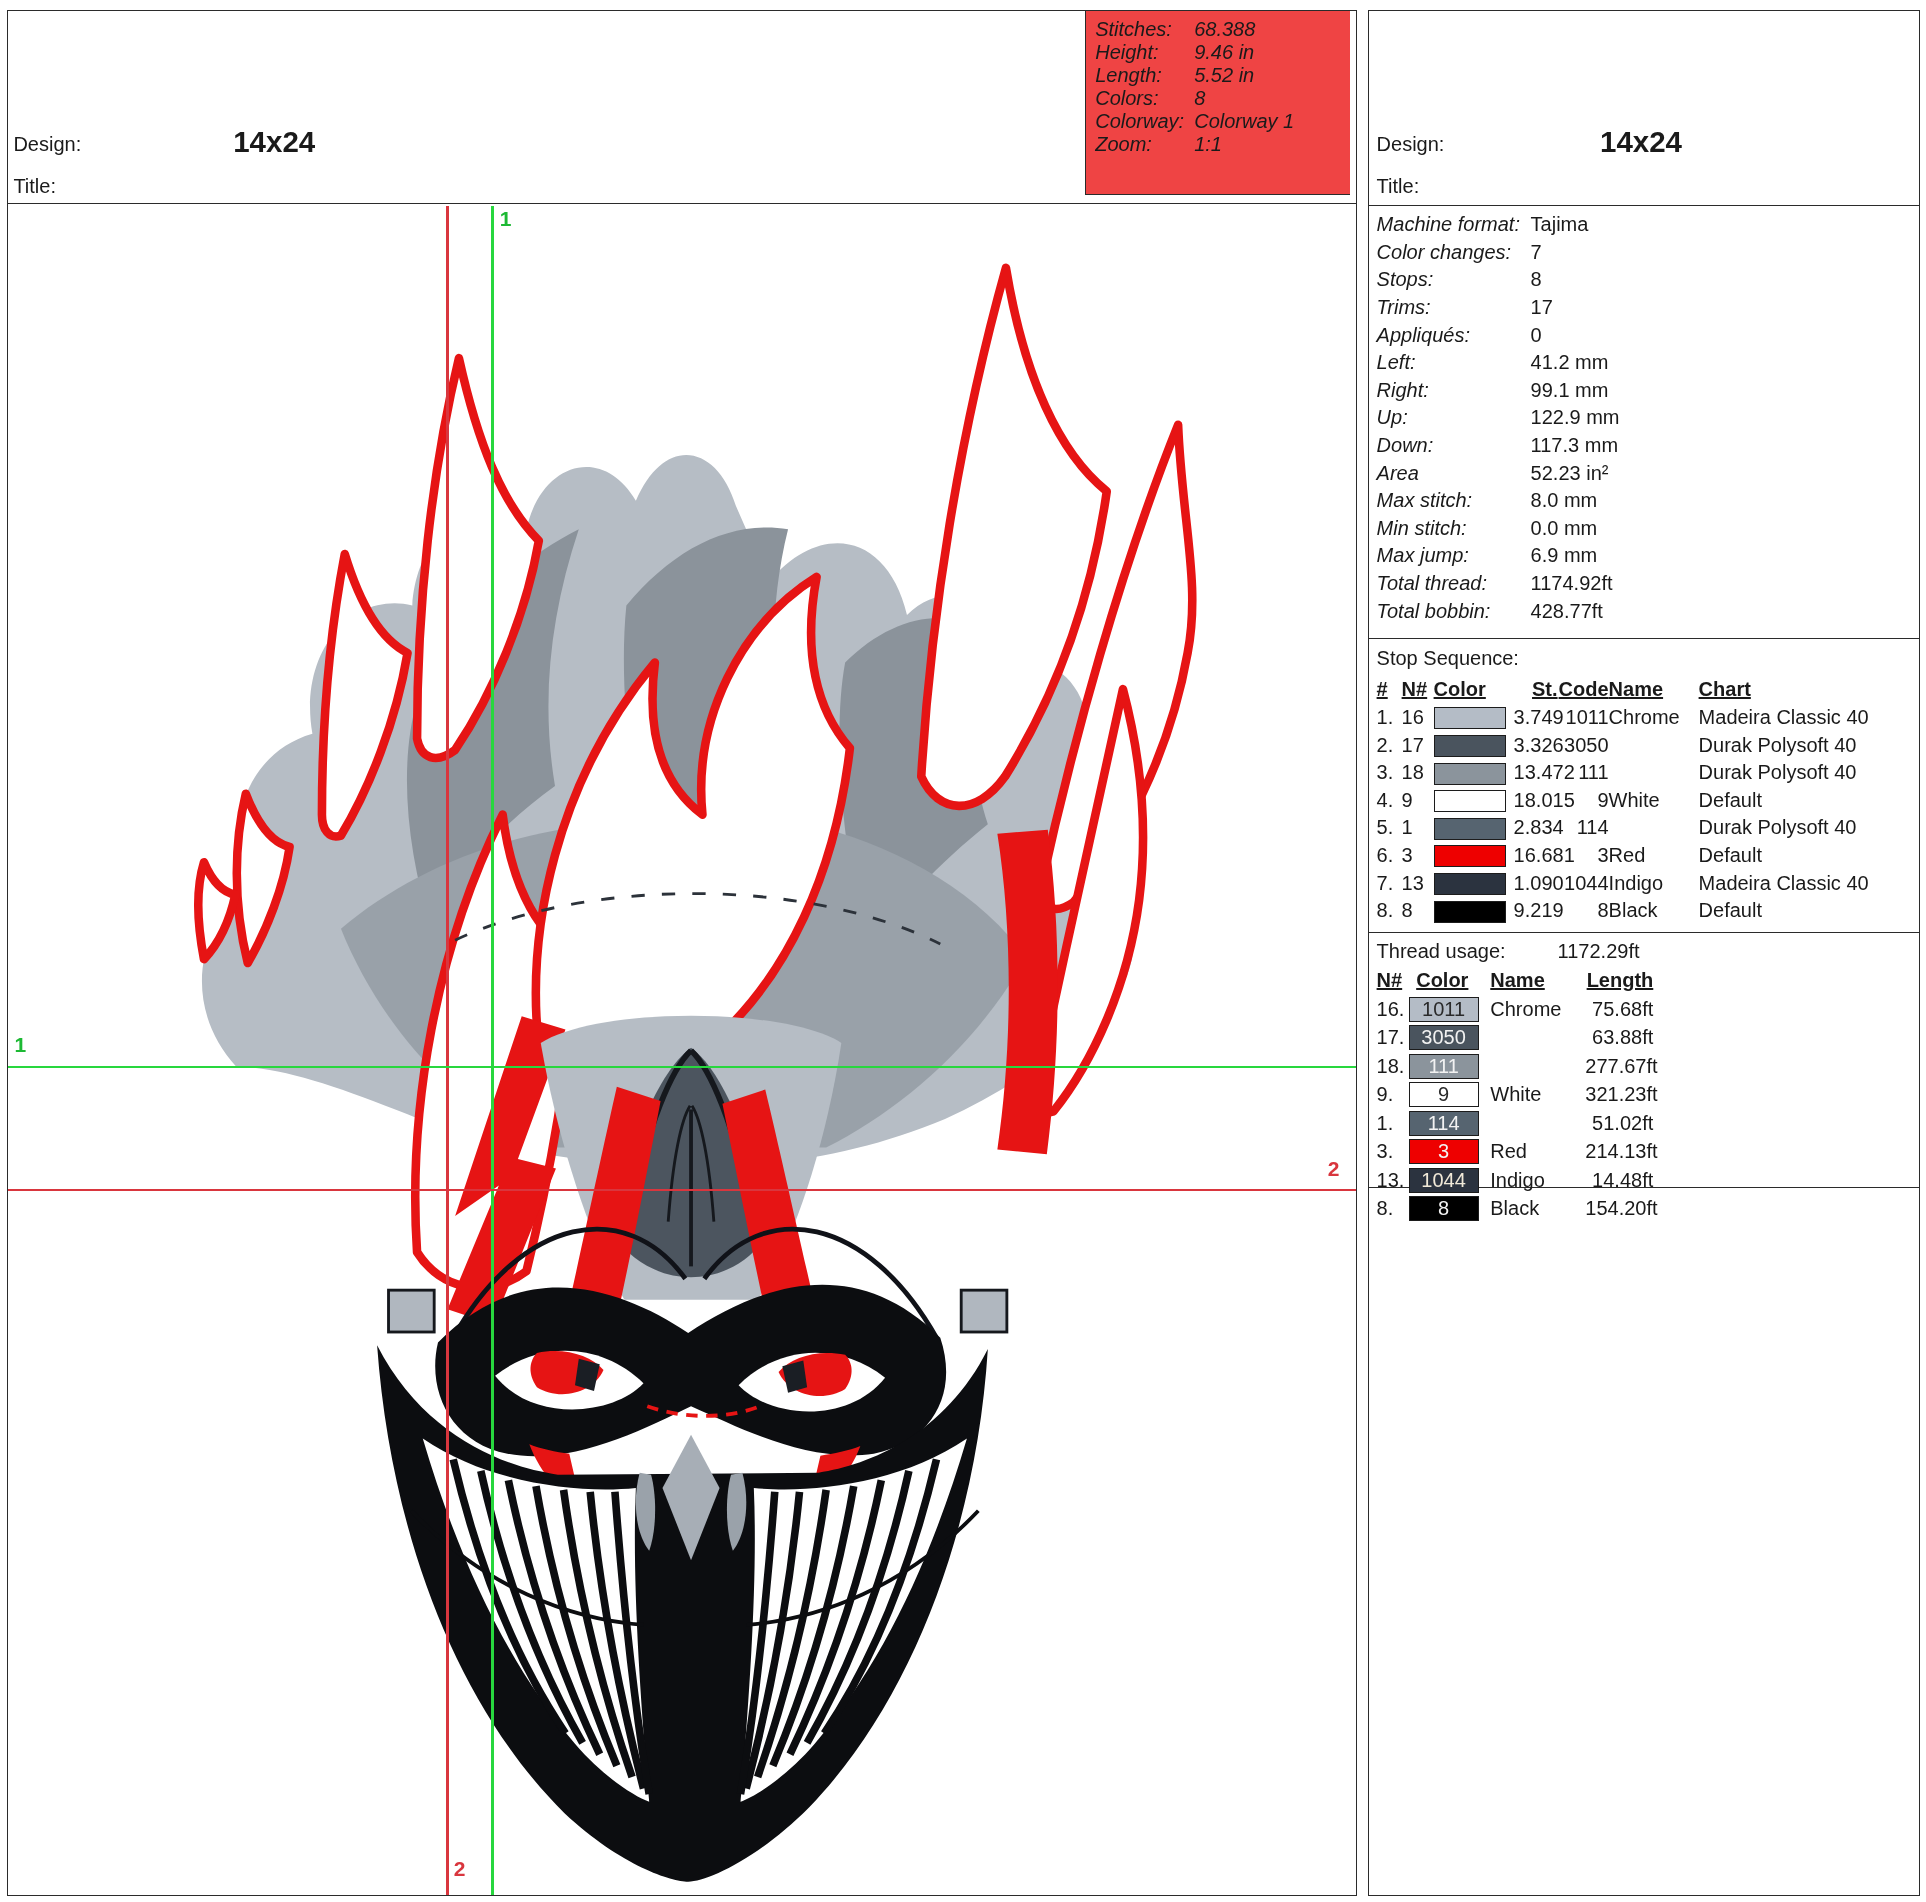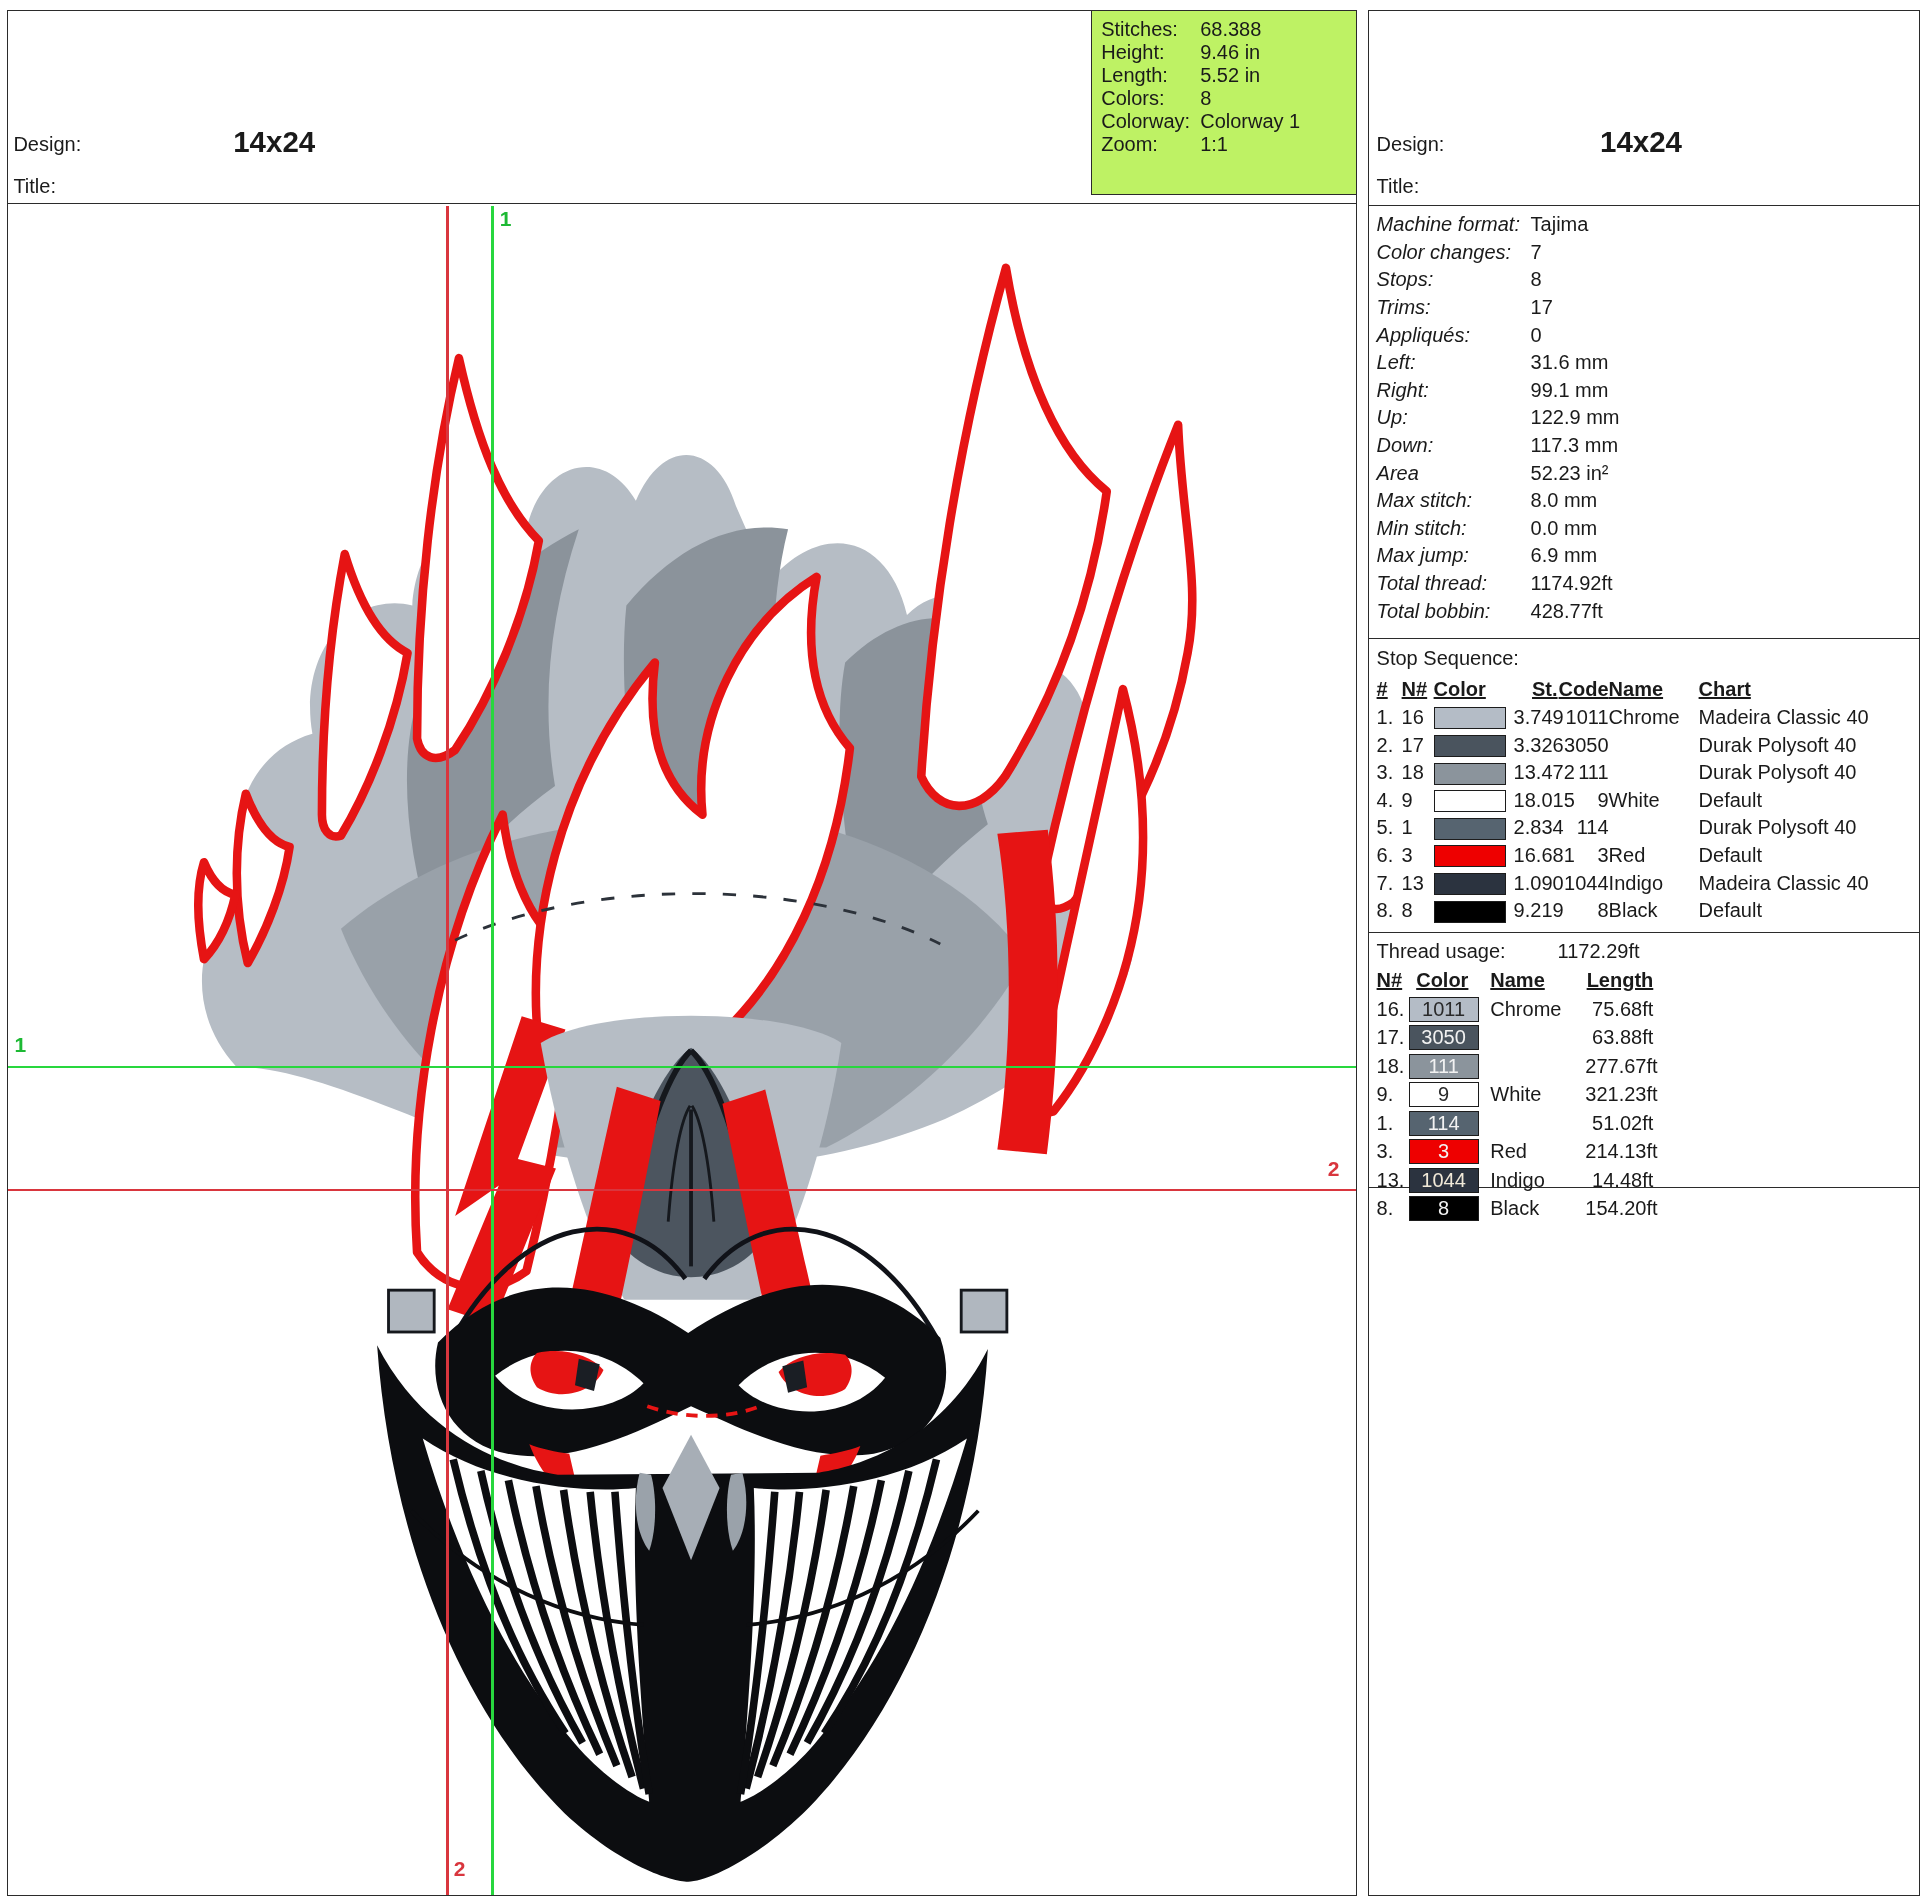--- a/index.html
+++ b/index.html
@@ -7,22 +7,22 @@
        font-family:"Liberation Sans",sans-serif;color:#1a1a1a;font-size:20px;}
   .page{position:absolute;border:1.9px solid #2b2b2b;background:#fff;box-sizing:content-box;}
   .page-left{left:6.7px;top:9.5px;width:1348px;height:1884px;}
   .page-right{left:1368px;top:9.5px;width:550px;height:1884px;}
 
   
   .pl-header{position:absolute;left:0;top:0;width:100%;height:193px;border-bottom:1.9px solid #2b2b2b;box-sizing:border-box;}
   .lh-design{position:absolute;left:5.7px;top:122px;}
   .lh-big{position:absolute;left:162px;top:114px;width:209px;text-align:center;font-weight:bold;font-size:29.5px;}
   .lh-title{position:absolute;left:5.7px;top:164px;}
-  .stats-box{position:absolute;top:0;right:0;width:265px;height:184px;border-left:1.9px solid #2b2b2b;
-             border-bottom:1.9px solid #2b2b2b;padding:7.6px 0 0 9.5px;box-sizing:border-box;background:#bef264;}
+  .stats-box{position:absolute;top:0;right:6px;width:265px;height:184px;border-left:1.9px solid #2b2b2b;
+             border-bottom:1.9px solid #2b2b2b;padding:7.6px 0 0 9.5px;box-sizing:border-box;background:#ef4444;font-style:italic;}
   .stat-row{height:23px;line-height:23px;}
   .stat-row .lab{display:inline-block;width:99px;}
 
   
   .design-area{position:absolute;left:0;top:195px;right:0;bottom:0;overflow:hidden;}
   .art{position:absolute;left:0;top:0;width:100%;height:100%;}
   .guide-v{position:absolute;top:0;bottom:0;width:2.9px;}
   .guide-h{position:absolute;left:0;right:0;height:2.9px;}
   .gv-red{left:438px;background:#d9363e;}
   .gv-green{left:483px;background:#28d73e;}
@@ -198,21 +198,21 @@
     <span class="rh-big">14x24</span>
     <span class="rh-title">Title:</span>
   </div>
 
   <div class="box mi-box">
     <div class="mi-row"><span class="lab">Machine format:</span><span>Tajima</span></div>
     <div class="mi-row"><span class="lab">Color changes:</span><span>7</span></div>
     <div class="mi-row"><span class="lab">Stops:</span><span>8</span></div>
     <div class="mi-row"><span class="lab">Trims:</span><span>17</span></div>
     <div class="mi-row"><span class="lab">Appliqués:</span><span>0</span></div>
-    <div class="mi-row"><span class="lab">Left:</span><span>31.6 mm</span></div>
+    <div class="mi-row"><span class="lab">Left:</span><span>41.2 mm</span></div>
     <div class="mi-row"><span class="lab">Right:</span><span>99.1 mm</span></div>
     <div class="mi-row"><span class="lab">Up:</span><span>122.9 mm</span></div>
     <div class="mi-row"><span class="lab">Down:</span><span>117.3 mm</span></div>
     <div class="mi-row"><span class="lab">Area</span><span>52.23 in²</span></div>
     <div class="mi-row"><span class="lab">Max stitch:</span><span>8.0 mm</span></div>
     <div class="mi-row"><span class="lab">Min stitch:</span><span>0.0 mm</span></div>
     <div class="mi-row"><span class="lab">Max jump:</span><span>6.9 mm</span></div>
     <div class="mi-row"><span class="lab">Total thread:</span><span>1174.92ft</span></div>
     <div class="mi-row"><span class="lab">Total bobbin:</span><span>428.77ft</span></div>
   </div>

